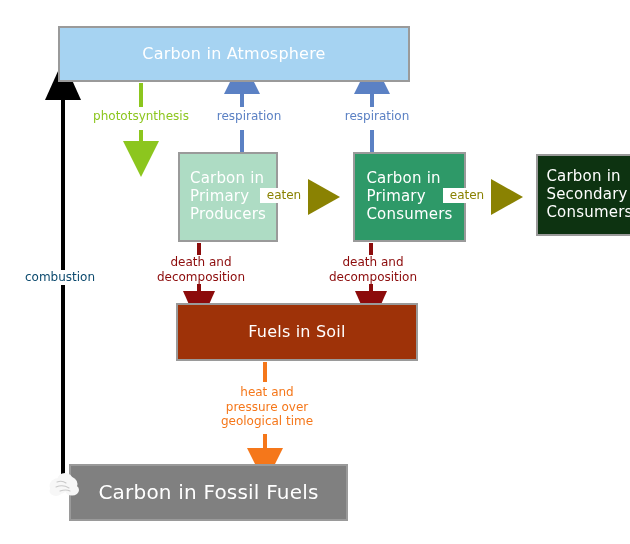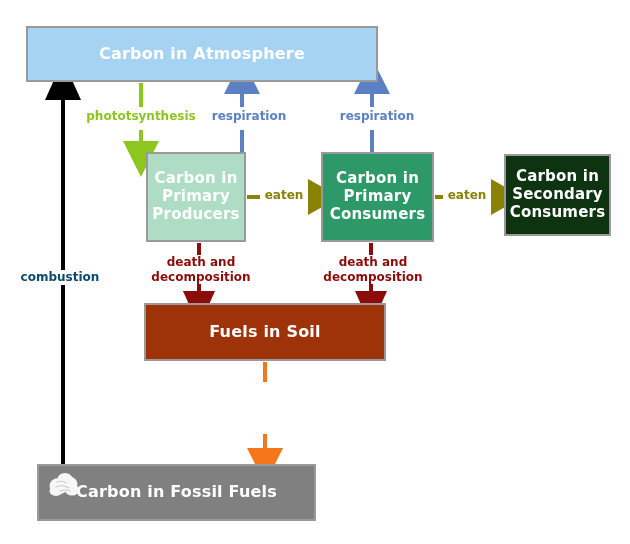--- a/index.html
+++ b/index.html
@@ -27,27 +27,27 @@
   }
 
   
   .box {
     position: absolute;
     box-sizing: border-box;
     border: 2px solid #9a9a9a;
     display: flex;
     align-items: center;
     justify-content: center;
-    text-align: center;
     color: #ffffff;
     font-family: "DejaVu Sans", sans-serif;
-    font-weight: bold;
+    font-weight: normal;
     letter-spacing: 0.2px;
     line-height: 1.18;
     z-index: 3;
+    margin-left: 32px;
   }
   .box-label {
     display: block;
     white-space: pre-line;
     padding: 0 4px;
   }
 
   #box-atmosphere {
     left: 26px; top: 26px; width: 352px; height: 56px;
     background: #a6d3f2;
@@ -69,29 +69,29 @@
     font-size: 15px;
   }
   #box-soil {
     left: 144px; top: 303px; width: 242px; height: 58px;
     background: #9e3208;
     font-size: 16px;
   }
   #box-fossil-fuels {
     left: 37px; top: 464px; width: 279px; height: 57px;
     background: #808080;
-    font-size: 16px;
+    font-size: 20px;
   }
 
   
   .flow-label {
     position: absolute;
     font-family: "DejaVu Sans", sans-serif;
     font-size: 12px;
-    font-weight: bold;
+    font-weight: normal;
     text-align: center;
     white-space: pre-line;
     line-height: 1.22;
     background: #ffffff;
     z-index: 4;
     padding: 0 1px;
   }
   #label-combustion { left: 16px; top: 270px; width: 86px; color: #0c4a6e; }
   #label-phototsynthesis { left: 84px; top: 109px; width: 112px; color: #8cc61e; }
   #label-respiration-1 { left: 205px; top: 109px; width: 86px; color: #5b81c4; }
@@ -240,14 +240,17 @@
   <div class="flow-label" id="label-eaten-1">eaten</div>
 
   <div class="flow-label" id="label-eaten-2">eaten</div>
 
   <div class="flow-label" id="label-death-1">death and
 decomposition</div>
 
   <div class="flow-label" id="label-death-2">death and
 decomposition</div>
 
+  <div class="flow-label" id="label-heat-pressure">heat and
+pressure over
+geological time</div>
 
 </div>
 
 </body></html>

